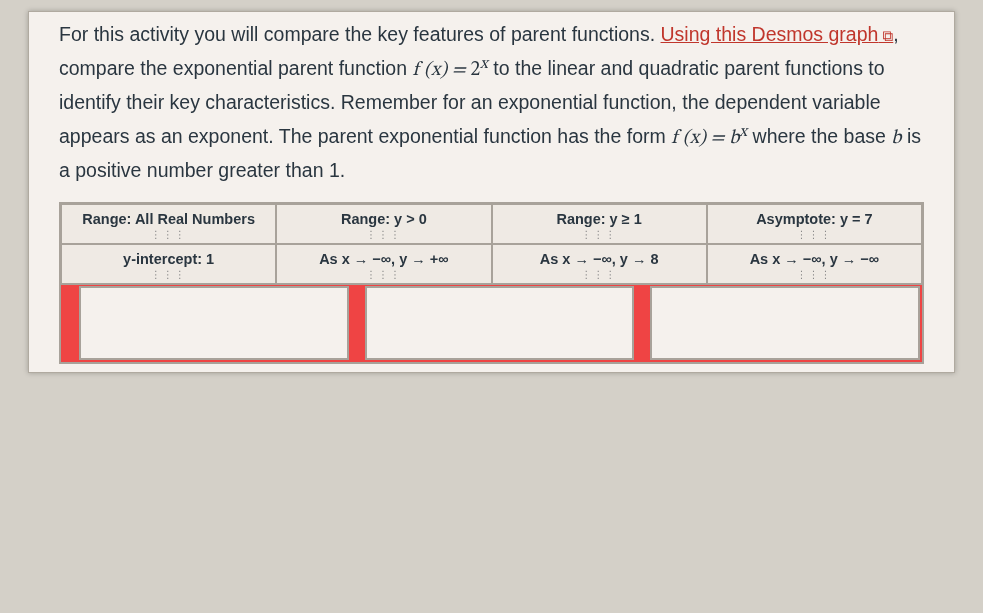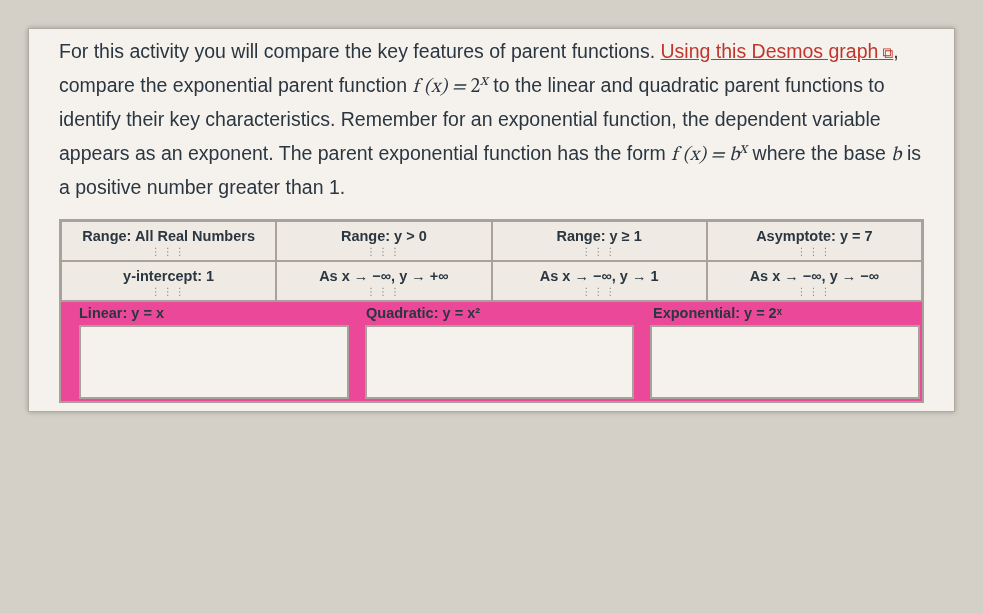--- a/index.html
+++ b/index.html
@@ -6,21 +6,21 @@
   margin: 0;
   padding: 0;
   font-family: -apple-system, BlinkMacSystemFont, "Segoe UI", Arial, sans-serif;
   background: #d4d0c8;
   width: 983px;
   height: 613px;
   overflow: hidden;
 }
 .page {
   background: #f5f1ed;
-  margin: 28px 28px;
+  margin: 11px 28px;
   padding: 6px 30px 8px 30px;
   box-shadow: 0 0 5px rgba(0,0,0,0.25);
   border: 1px solid #b0aaa0;
 }
 .body-text {
   font-size: 19.5px;
   color: #2a3640;
   line-height: 1.65;
   margin: 0 0 16px 0;
 }
@@ -34,21 +34,21 @@
 }
 .math {
   font-family: "Cambria Math", "STIX Two Math", serif;
   font-style: italic;
 }
 .math-up {
   font-style: normal;
 }
 .table-wrap {
   border: 2px solid #a8a29a;
-  background: #ec4899;
+  background: #ef4444;
   padding: 0;
 }
 .tile-row {
   display: flex;
 }
 .tile {
   flex: 1;
   border: 2px solid #a8a29a;
   background: #efeae4;
   padding: 6px 4px 3px 4px;
@@ -122,34 +122,29 @@
     <div class="tile-row">
       <div class="tile">
         <span>y-intercept: 1</span>
         <span class="grip">⋮⋮⋮</span>
       </div>
       <div class="tile">
         <span>As x → −∞, y → +∞</span>
         <span class="grip">⋮⋮⋮</span>
       </div>
       <div class="tile">
-        <span>As x → −∞, y → 1</span>
+        <span>As x → −∞, y → 8</span>
         <span class="grip">⋮⋮⋮</span>
       </div>
       <div class="tile">
         <span>As x → −∞, y → −∞</span>
         <span class="grip">⋮⋮⋮</span>
       </div>
     </div>
 
-    <div class="tile-row">
-      <div class="tile-label">Linear: y = x</div>
-      <div class="tile-label">Quadratic: y = x²</div>
-      <div class="tile-label">Exponential: y = 2ˣ</div>
-    </div>
 
     <div class="drop-row">
       <div class="drop"></div>
       <div class="drop"></div>
       <div class="drop"></div>
     </div>
 
   </div>
 </div>
 

